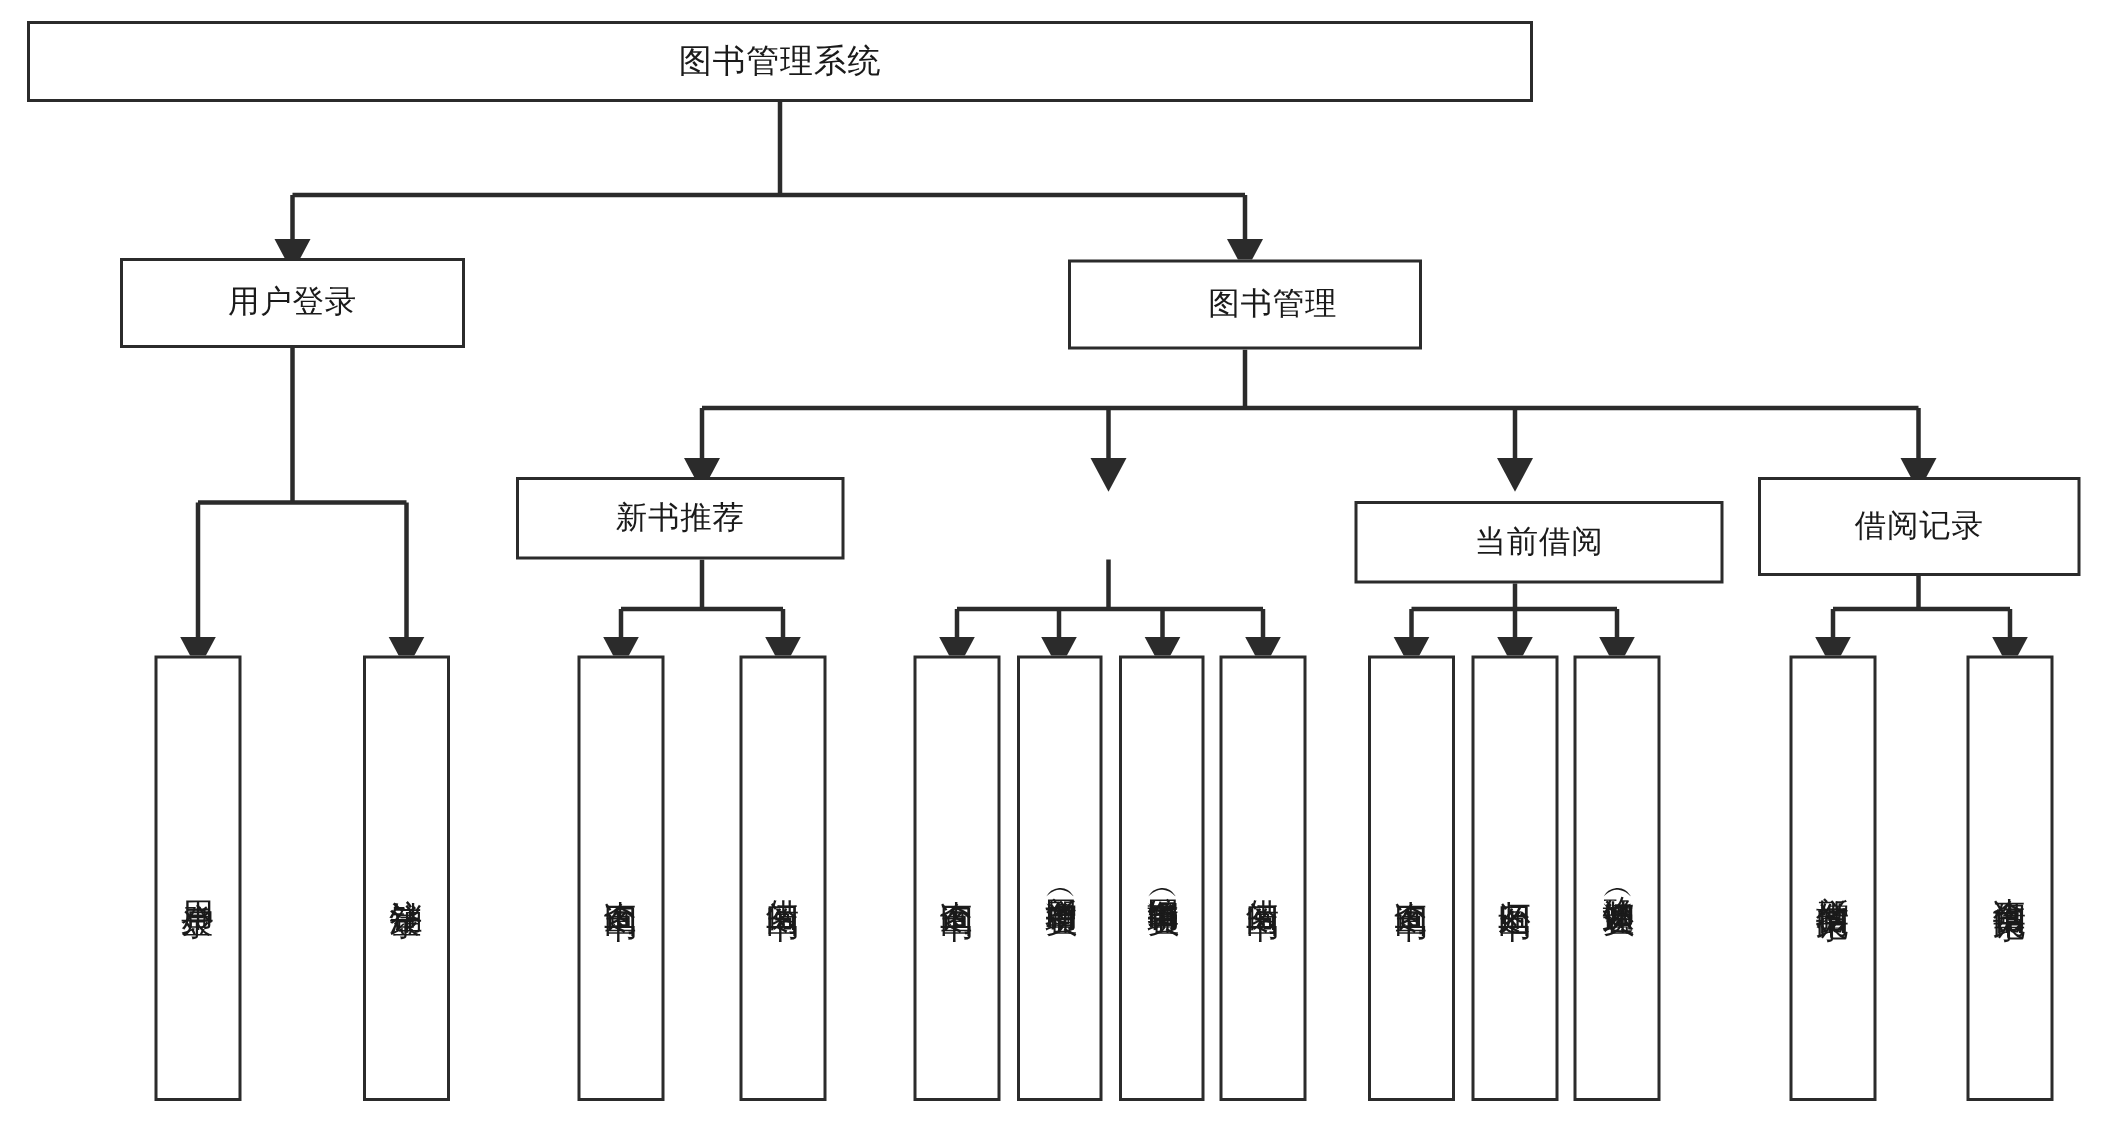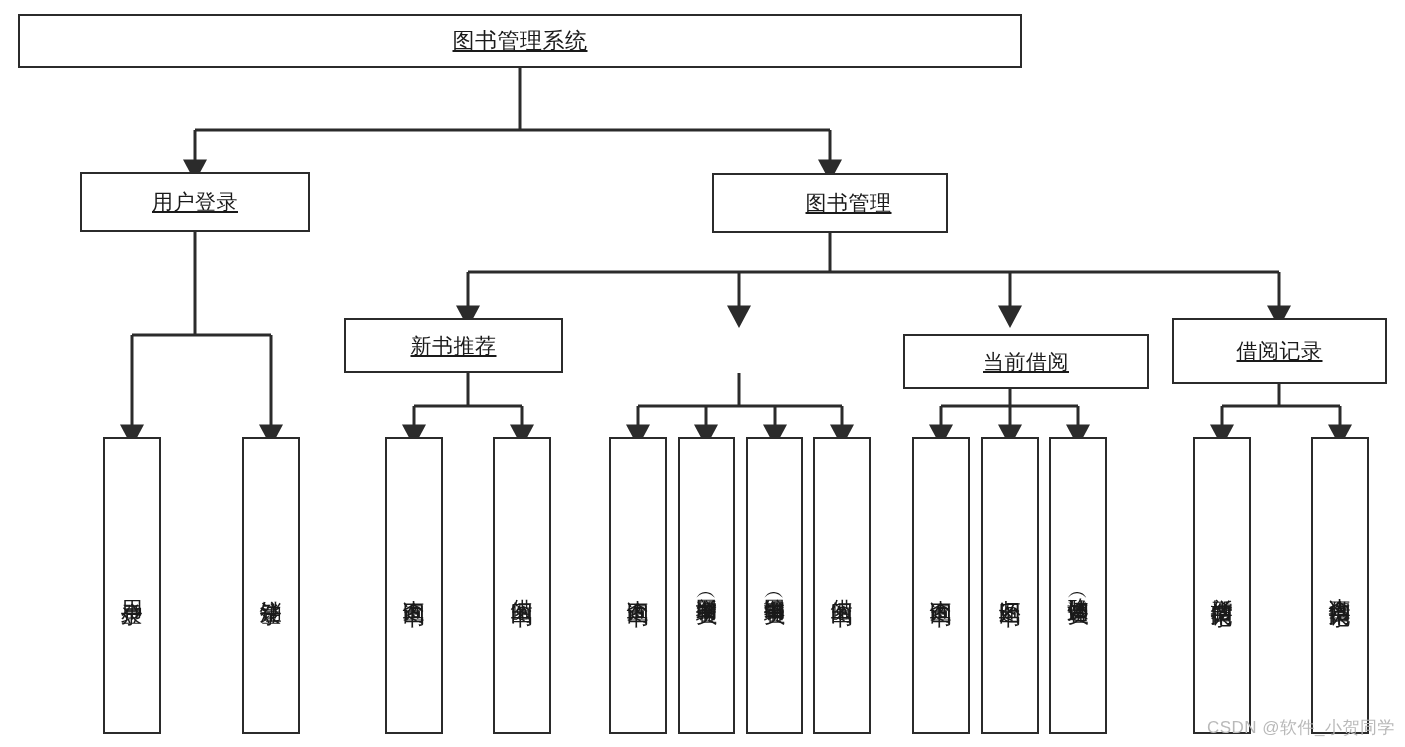--- a/index.html
+++ b/index.html
@@ -37,21 +37,20 @@
   }
   .node .label {
     display: block;
     text-align: center;
     line-height: 1.12;
     white-space: pre-line;
   }
   .node.horiz .label {
     font-size: 21px;
     letter-spacing: 0.5px;
-    text-decoration: underline;
   }
   .node.root .label {
     font-size: 22px;
     letter-spacing: 0.5px;
   }
   .node.vert {
     align-items: center;
     justify-content: center;
   }
   .node.vert .label {
@@ -190,14 +189,13 @@
     <span class="label">确认归还（管理员）</span>
   </div>
 
   <div class="node vert" style="left:1193px; top:437px; width:58px; height:297px;">
     <span class="label">新增借阅记录</span>
   </div>
   <div class="node vert" style="left:1311px; top:437px; width:58px; height:297px;">
     <span class="label">查询借阅记录</span>
   </div>
 
-  <div id="watermark">CSDN @软件_小贺同学</div>
 </div>
 
 </body></html>

